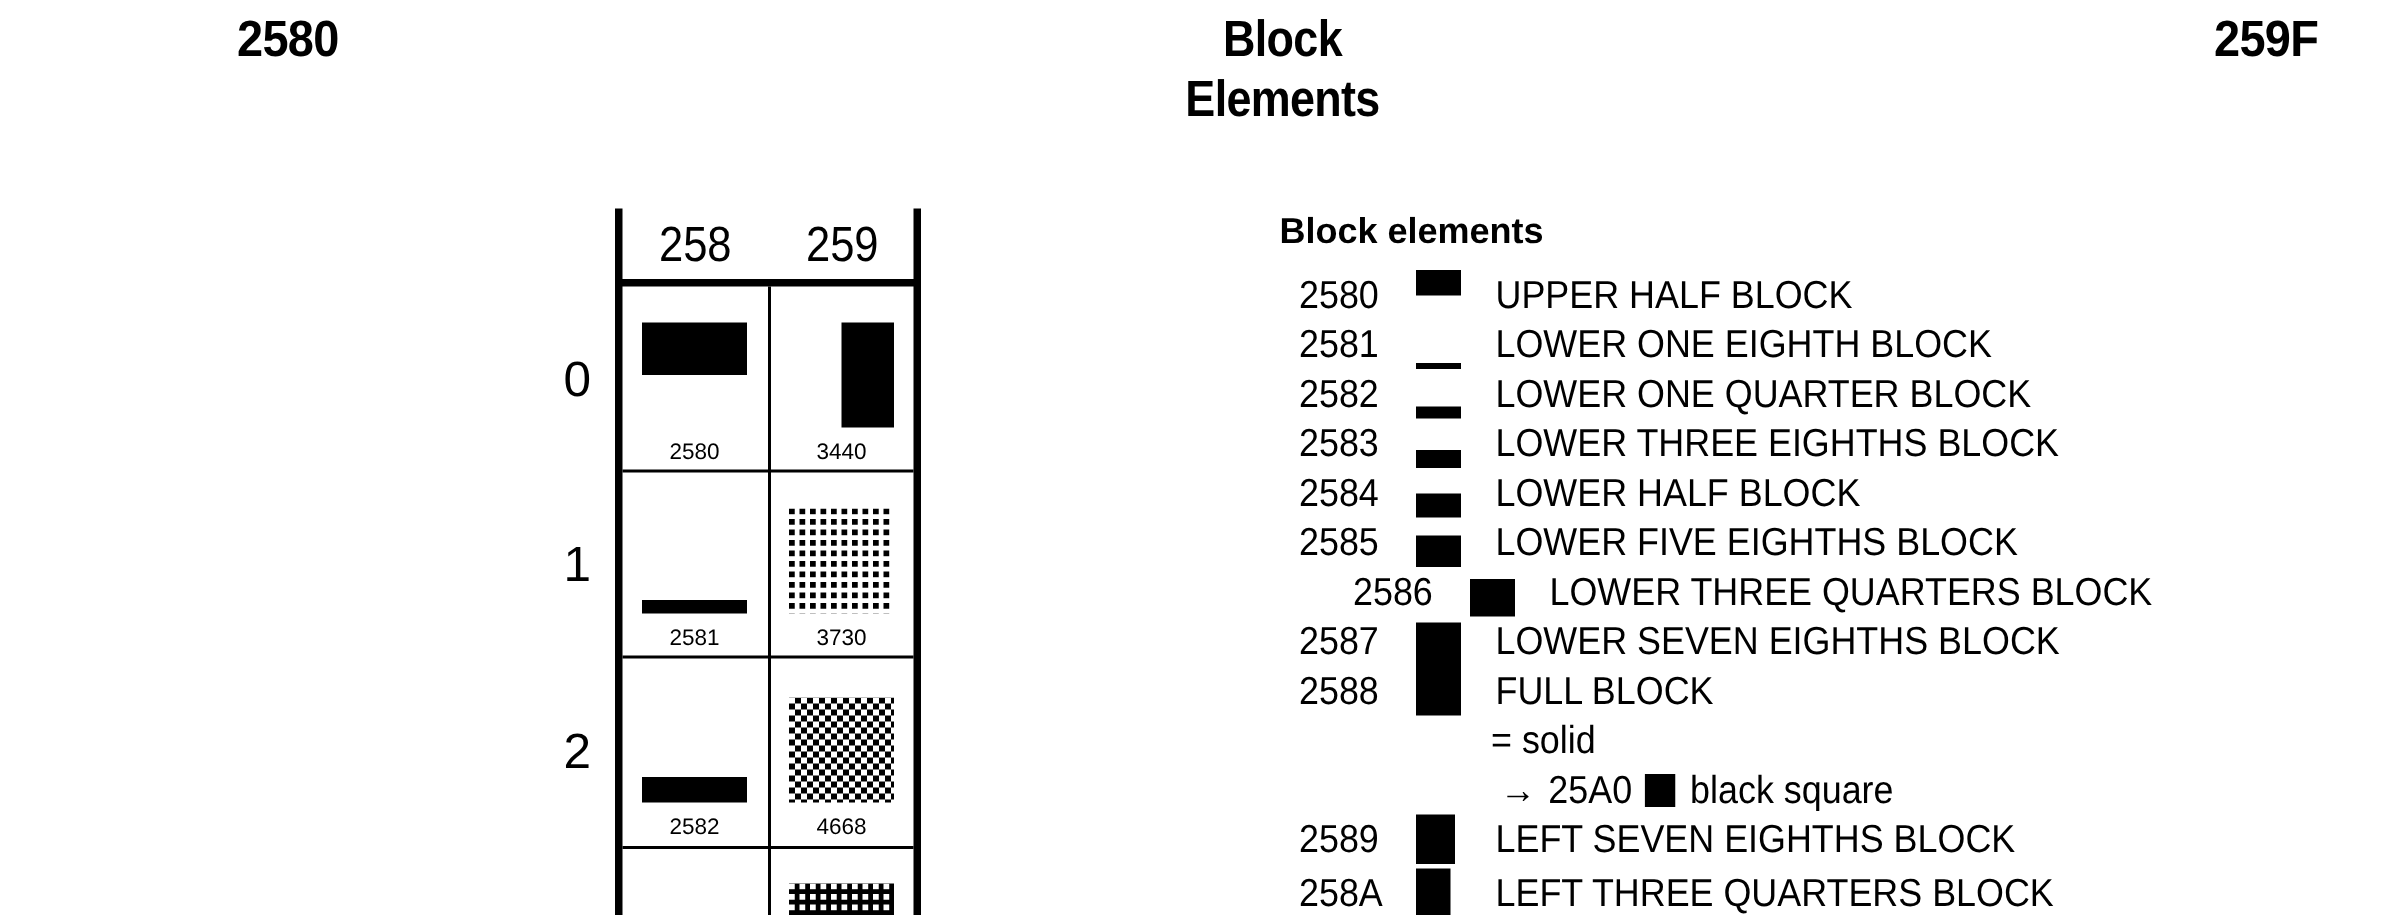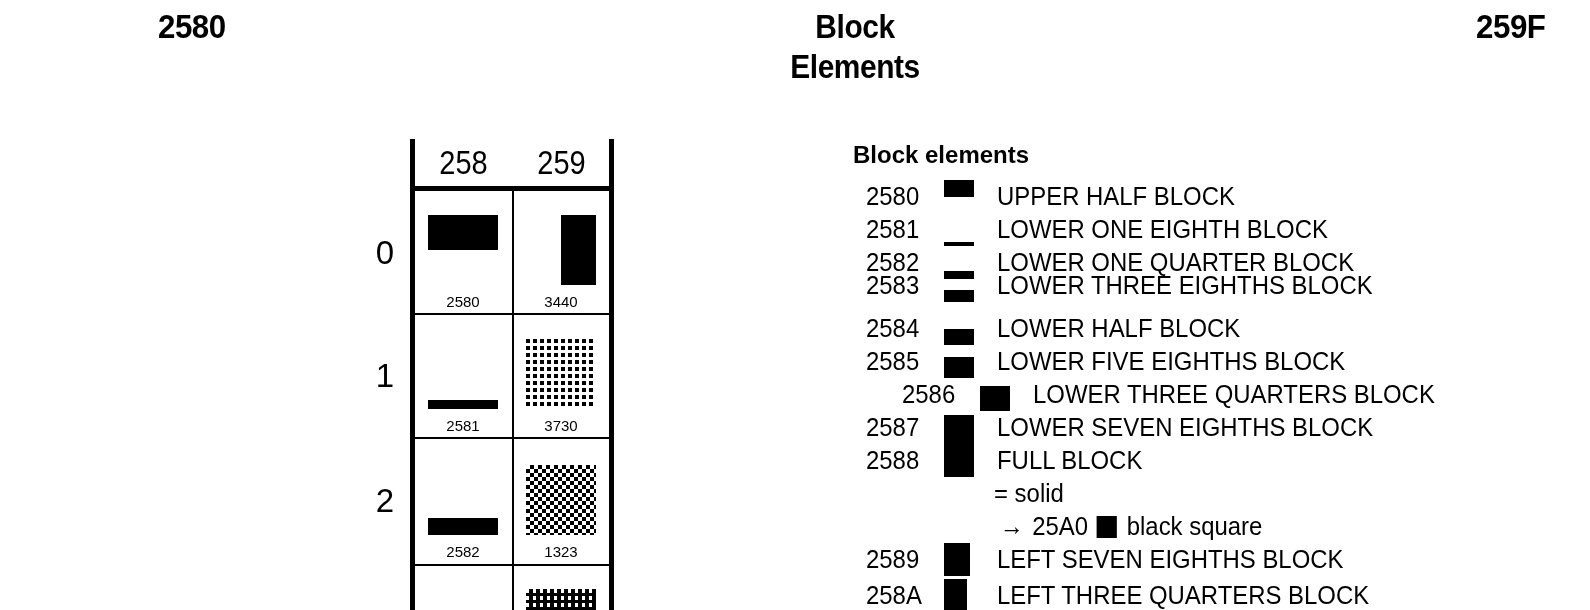--- a/index.html
+++ b/index.html
@@ -99,21 +99,21 @@
       <div class="glyph-shade glyph-light-shade"></div>
     </div>
     <div class="cell-code" style="left: 513px; top: 418px;">3730</div>
     <div class="cell-em" style="left: 428px; top: 465px;">
       <div class="glyph-rect" style="left: 0%; bottom: 0%; width: 100%; height: 25%;"></div>
     </div>
     <div class="cell-code" style="left: 415px; top: 544px;">2582</div>
     <div class="cell-em" style="left: 526px; top: 465px;">
       <div class="glyph-shade glyph-medium-shade"></div>
     </div>
-    <div class="cell-code" style="left: 513px; top: 544px;">1323</div>
+    <div class="cell-code" style="left: 513px; top: 544px;">4668</div>
     <div class="cell-em" style="left: 526px; top: 589px;">
       <div class="glyph-shade glyph-dark-shade"></div>
     </div>
   </div>
 
 <div class="abs" id="list-heading">Block elements</div>
 <div id="names-rows">
     <div class="name-row" style="top: 180px;">
       <div class="entry-code cx">2580</div>
       <div class="entry-swatch">
@@ -128,21 +128,21 @@
       </div>
       <div class="entry-name cx">LOWER ONE EIGHTH BLOCK</div>
     </div>
     <div class="name-row" style="top: 246px;">
       <div class="entry-code cx">2582</div>
       <div class="entry-swatch">
         <div class="glyph-rect" style="left: 0%; bottom: 0%; width: 100%; height: 25%;"></div>
       </div>
       <div class="entry-name cx">LOWER ONE QUARTER BLOCK</div>
     </div>
-    <div class="name-row" style="top: 269px;">
+    <div class="name-row" style="top: 279px;">
       <div class="entry-code cx">2583</div>
       <div class="entry-swatch">
         <div class="glyph-rect" style="left: 0%; bottom: 0%; width: 100%; height: 37.5%;"></div>
       </div>
       <div class="entry-name cx">LOWER THREE EIGHTHS BLOCK</div>
     </div>
     <div class="name-row" style="top: 312px;">
       <div class="entry-code cx">2584</div>
       <div class="entry-swatch">
         <div class="glyph-rect" style="left: 0%; bottom: 0%; width: 100%; height: 50%;"></div>

